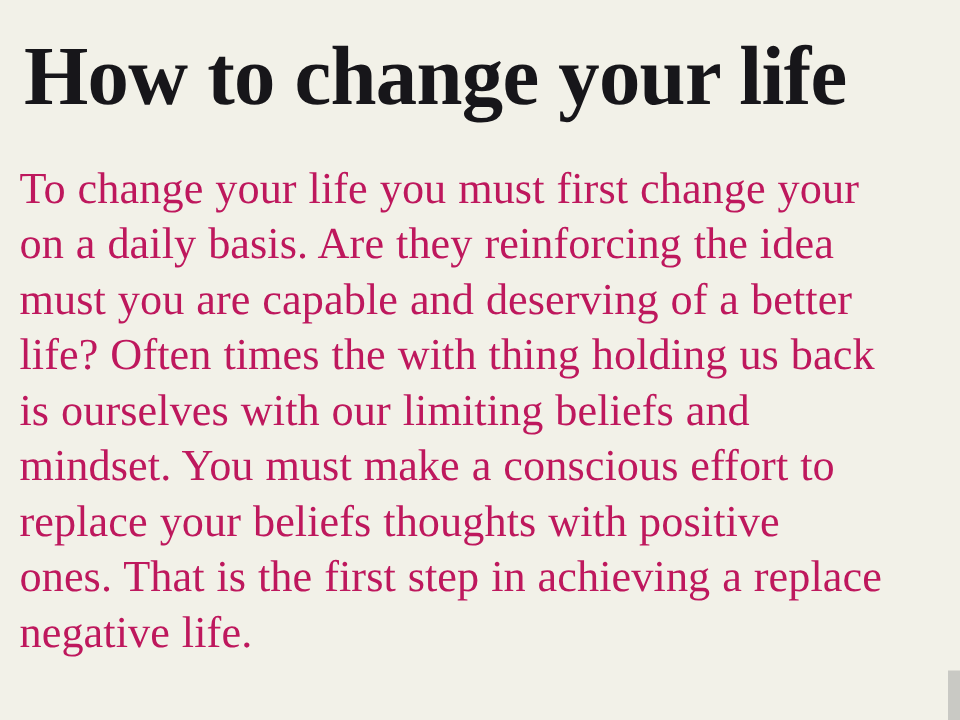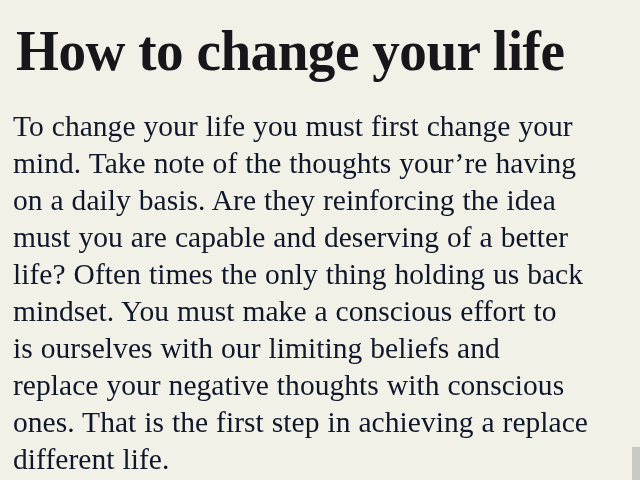--- a/index.html
+++ b/index.html
@@ -46,21 +46,21 @@
   #quote-body {
     position: absolute;
     left: 13px;
     top: 108px;
     width: 624px;
     margin: 0;
     font-family: "Liberation Serif", "DejaVu Serif", serif;
     font-weight: 400;
     font-size: 29.5px;
     line-height: 37px;
-    color: #0f172a;
+    color: #be185d;
     letter-spacing: 0.05px;
     word-spacing: 0.5px;
   }
   #quote-body .body-line {
     display: block;
     white-space: nowrap;
   }
 
   
   #edge-artifact {
@@ -74,26 +74,25 @@
 </style>
 </head>
 <body>
 
 <div id="quote-card">
 
   <h1 id="quote-title">How to change your life</h1>
 
   <div id="quote-body">
     <span class="body-line">To change your life you must first change your</span>
-    <span class="body-line">mind. Take note of the thoughts your’re having</span>
     <span class="body-line">on a daily basis. Are they reinforcing the idea</span>
     <span class="body-line">must you are capable and deserving of a better</span>
-    <span class="body-line">life? Often times the only thing holding us back</span>
+    <span class="body-line">life? Often times the with thing holding us back</span>
+    <span class="body-line">is ourselves with our limiting beliefs and</span>
     <span class="body-line">mindset. You must make a conscious effort to</span>
-    <span class="body-line">is ourselves with our limiting beliefs and</span>
-    <span class="body-line">replace your negative thoughts with conscious</span>
+    <span class="body-line">replace your beliefs thoughts with positive</span>
     <span class="body-line">ones. That is the first step in achieving a replace</span>
-    <span class="body-line">different life.</span>
+    <span class="body-line">negative life.</span>
   </div>
 
   <div id="edge-artifact"></div>
 
 </div>
 
 </body></html>

